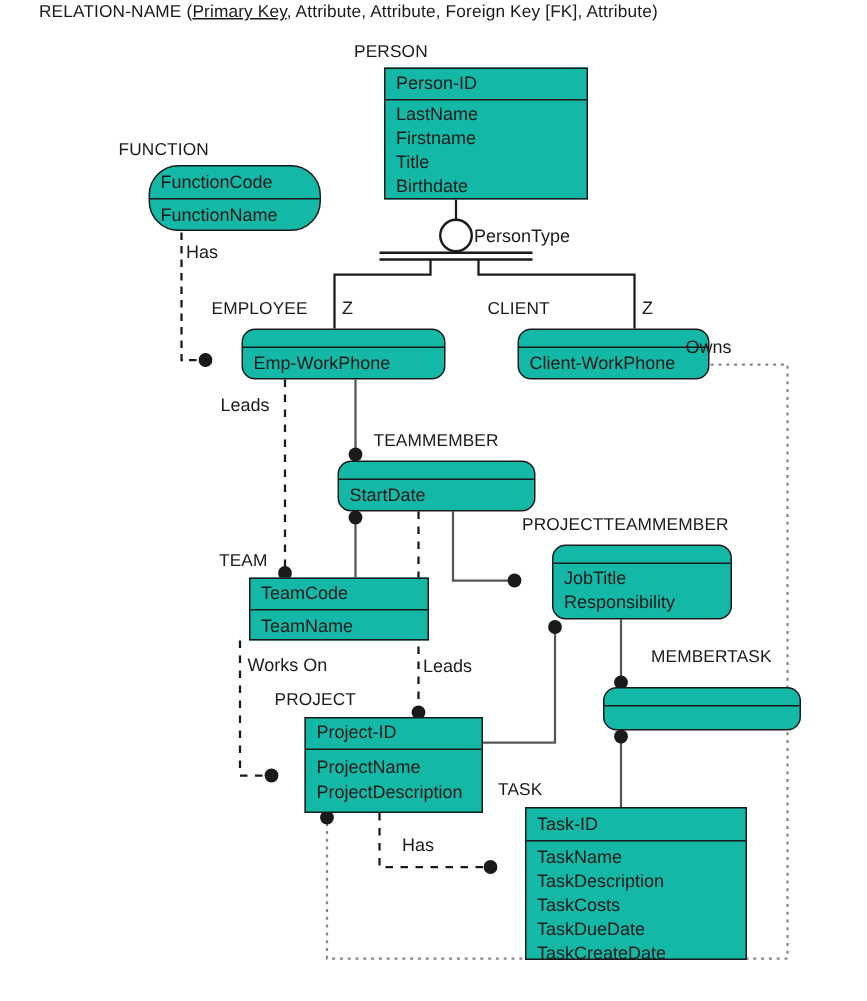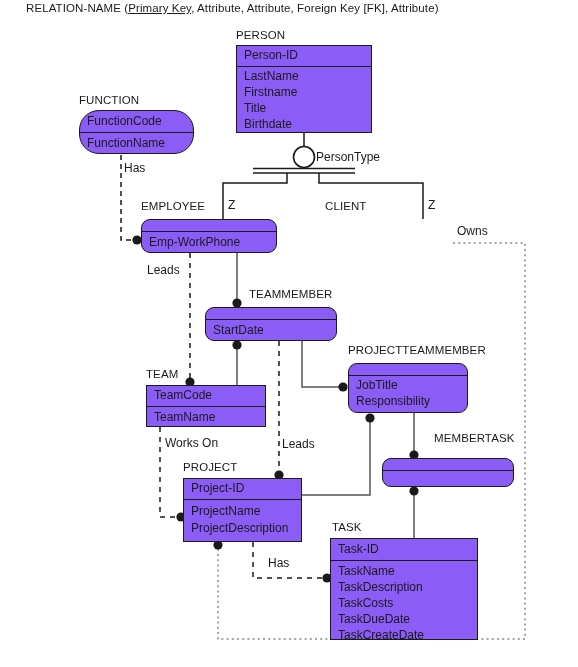--- a/index.html
+++ b/index.html
@@ -33,23 +33,24 @@
     font-size: 11.5px;
     letter-spacing: 0.1px;
     white-space: nowrap;
   }
   .legend u { text-decoration: underline; }
 
   
   .ent {
     position: absolute;
     box-sizing: border-box;
-    background: #8b5cf6;
+    background: #14b8a6;
     border: 1.6px solid #1a1a1a;
     z-index: 3;
+    margin-left: 20px;
   }
   .ent.round { border-radius: 9px; }
   .ent .pk {
     box-sizing: border-box;
     border-bottom: 1.6px solid #1a1a1a;
     padding: 1px 7px 2px 7px;
     font-size: 12px;
     line-height: 17px;
     white-space: nowrap;
   }
@@ -166,20 +167,26 @@
 
   <div class="ename" style="left:141px; top:200px;">EMPLOYEE</div>
   <div class="ent round" style="left:141px; top:219px; width:136px; height:34px;">
     <div class="sep"></div>
     <div class="attrs" style="line-height:18px;">
       <div>Emp-WorkPhone</div>
     </div>
   </div>
 
   <div class="ename" style="left:325px; top:200px;">CLIENT</div>
+  <div class="ent round" style="left:325px; top:219px; width:128px; height:34px;">
+    <div class="sep"></div>
+    <div class="attrs" style="line-height:18px;">
+      <div>Client-WorkPhone</div>
+    </div>
+  </div>
 
   <div class="ename" style="left:249px; top:288px;">TEAMMEMBER</div>
   <div class="ent round" style="left:205px; top:307px; width:132px; height:34px;">
     <div class="sep"></div>
     <div class="attrs" style="line-height:18px;">
       <div>StartDate</div>
     </div>
   </div>
 
   <div class="ename" style="left:146px; top:368px;">TEAM</div>

